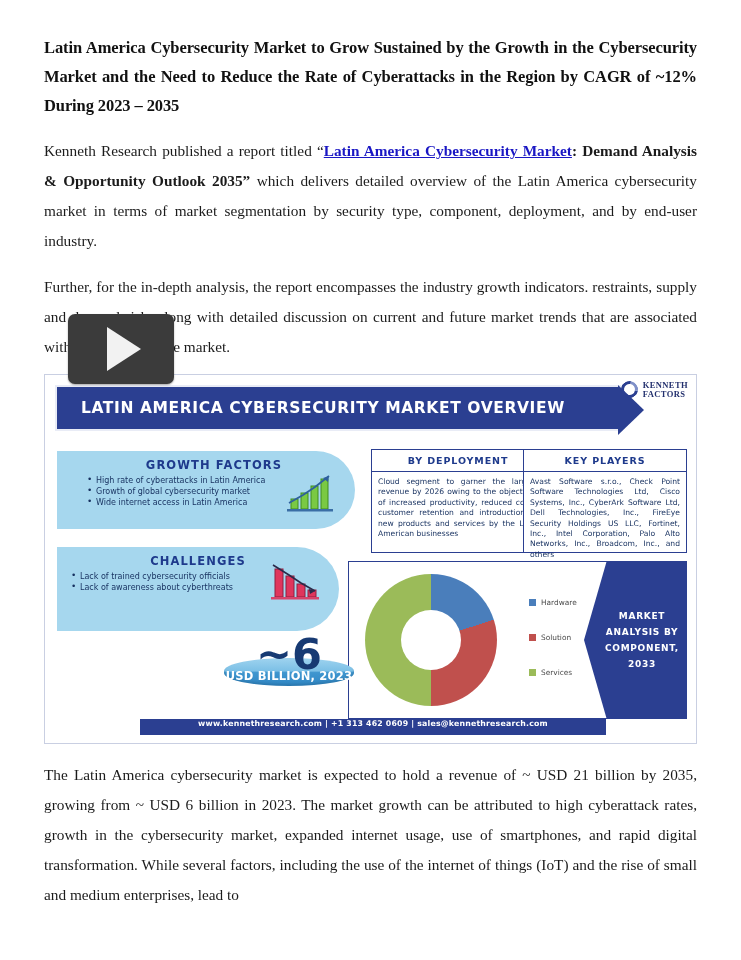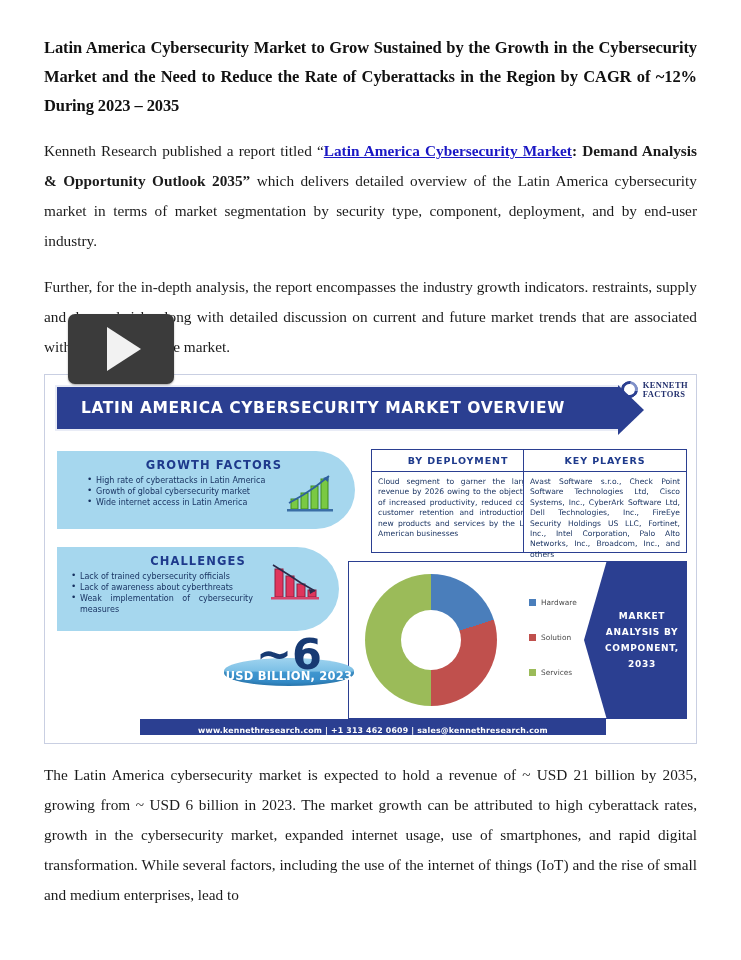--- a/index.html
+++ b/index.html
@@ -171,21 +171,21 @@
   }
   #puck-cagr{left:0;top:0;width:160px;}
   #puck-cagr .big{font-size:43px;}
   #puck-cagr .disc{width:160px;}
   #puck-usd{left:165px;top:0;width:130px;}
   #puck-usd .big{font-size:43px;}
   #puck-usd .disc{width:130px;}
 
   .info-footer{
     position:absolute;left:95px;bottom:8px;width:466px;height:16px;
-    background:#2b3f91;display:flex;align-items:flex-end;justify-content:center;
+    background:#2b3f91;display:flex;align-items:flex-start;justify-content:center;
   }
   .info-footer span{
     font-family:"DejaVu Sans", sans-serif;font-weight:bold;font-size:7.8px;
     color:#ffffff;letter-spacing:.2px;
   }
 </style>
 </head>
 <body>
 
 <div class="page">
@@ -231,21 +231,20 @@
           <path d="M6 32 L20 24 L32 16 L46 5" stroke="#2e5f9e" stroke-width="1.8" fill="none"></path>
           <path d="M46 5 L40 7 L45 11 Z" fill="#2e5f9e"></path>
         </svg>
       </div>
 
       <div class="card" id="challenges">
         <h3>CHALLENGES</h3>
         <ul>
           <li>Lack of trained cybersecurity officials</li>
           <li>Lack of awareness about cyberthreats</li>
-          <li>Weak implementation of cybersecurity measures</li>
         </ul>
         <svg class="mini" id="chal-icon" viewBox="0 0 56 44">
           <rect x="8" y="8" width="8" height="28" fill="#e0355c" stroke="#8e2040" stroke-width="1"></rect>
           <rect x="19" y="15" width="8" height="21" fill="#e0355c" stroke="#8e2040" stroke-width="1"></rect>
           <rect x="30" y="23" width="8" height="13" fill="#e0355c" stroke="#8e2040" stroke-width="1"></rect>
           <rect x="41" y="29" width="8" height="7" fill="#e0355c" stroke="#8e2040" stroke-width="1"></rect>
           <rect x="4" y="36" width="48" height="2.5" fill="#d8436a"></rect>
           <path d="M6 4 L22 14 L34 22 L48 30" stroke="#2a2a4a" stroke-width="1.6" fill="none"></path>
           <path d="M48 30 L42 28 L43 33 Z" fill="#2a2a4a"></path>
         </svg>

